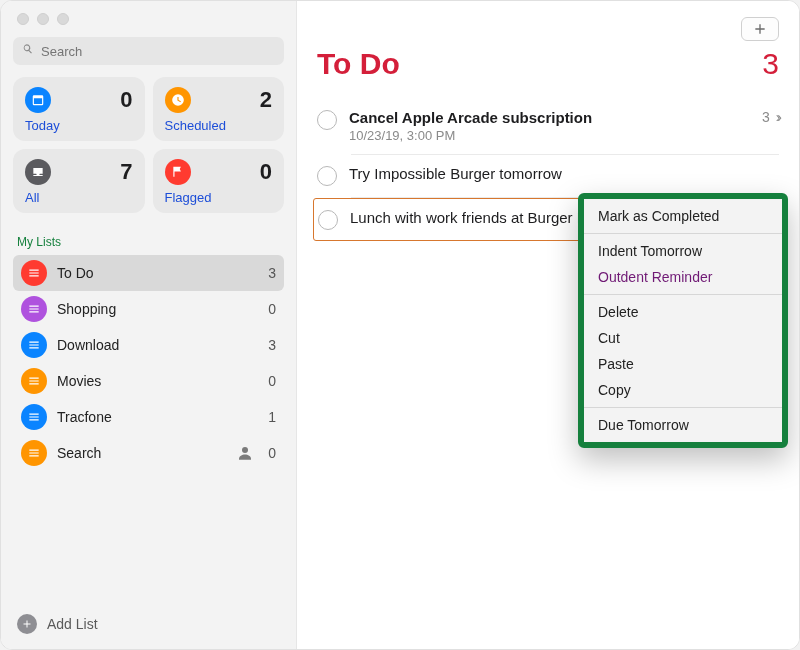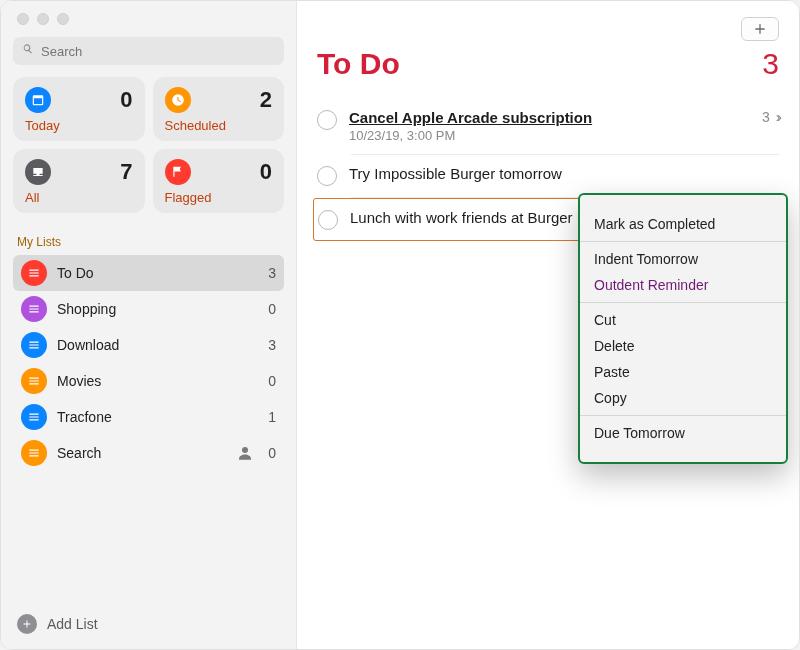--- a/index.html
+++ b/index.html
@@ -46,33 +46,33 @@
   .cards {
     display: grid; grid-template-columns: 1fr 1fr; gap: 8px;
     margin-bottom: 16px;
   }
   .card {
     background: #e8e8e8; border-radius: 12px; padding: 10px 12px 8px 12px;
     height: 64px; display: flex; flex-direction: column; justify-content: space-between;
   }
   .card-top { display: flex; justify-content: space-between; align-items: center; }
   .card-count { font-size: 22px; font-weight: 700; color: #1d1d1f; }
-  .card-label { font-size: 13px; color: #c2410c; }
+  .card-label { font-size: 13px; color: #1d4ed8; }
   .card-icon {
     width: 26px; height: 26px; border-radius: 50%;
     display: flex; align-items: center; justify-content: center;
     color: #fff;
   }
   .ci-today { background: #0a84ff; }
   .ci-scheduled { background: #ff9500; }
   .ci-all { background: #5b5b5f; }
   .ci-flagged { background: #ff3b30; }
   .ci-today svg, .ci-scheduled svg, .ci-all svg, .ci-flagged svg { width: 14px; height: 14px; fill: #fff; }
 
-  .section-label { font-size: 12px; color: #a16207; margin: 6px 4px 6px 4px; }
+  .section-label { font-size: 12px; color: #15803d; margin: 6px 4px 6px 4px; }
 
   .list-row {
     display: flex; align-items: center; height: 36px;
     padding: 0 8px; border-radius: 6px; justify-content: space-between;
     cursor: default;
   }
   .list-row.selected { background: #d9d9d9; }
   .list-left { display: flex; align-items: center; gap: 10px; }
   .list-bullet {
     width: 26px; height: 26px; border-radius: 50%;
@@ -121,42 +121,42 @@
     padding: 10px 0 10px 0; border-bottom: 1px solid transparent;
     position: relative;
   }
   .rem-sep { height: 1px; background: #eaeaea; margin-left: 34px; }
   .check {
     width: 20px; height: 20px; border: 1.5px solid #b8b8b8; border-radius: 50%;
     margin-top: 1px; flex: 0 0 auto;
   }
   .rem-body { flex: 1; }
   .rem-title { font-size: 15px; color: #1d1d1f; }
-  .rem-title.bold { font-weight: 600; text-decoration: underline; }
+  .rem-title.bold { font-weight: 600; }
   .rem-sub { font-size: 13px; color: #8a8a8a; margin-top: 2px; }
   .rem-right { display: flex; align-items: center; gap: 6px; color: #8a8a8a; font-size: 14px; }
   .rem-right .chevrons { letter-spacing: -3px; }
 
   .rem-highlight {
     border: 1.5px solid #d7772e;
     border-radius: 3px;
     padding-right: 8px;
     padding-left: 4px;
     margin-left: -4px;
   }
 
   
   .ctx {
     position: absolute;
     width: 210px;
     background: #f3f3f3;
-    border: 2px solid #15803d;
+    border: 6px solid #15803d;
     border-radius: 6px;
     box-shadow: 0 12px 30px rgba(0,0,0,0.25);
-    padding: 16px 0;
+    padding: 4px 0;
     font-size: 14px;
     z-index: 20;
   }
   .ctx-item { padding: 5px 14px; color: #222; }
   .ctx-item.disabled { color: #701a75; }
   .ctx-sep { height: 1px; background: #d6d6d6; margin: 4px 0; }
 
   
   .lc-red    { background: #ff3b30; }
   .lc-purple { background: #af52de; }
@@ -373,21 +373,21 @@
           </div>
         </div>
       </div>
 
     <div class="ctx" id="ctx" style="left: 281px; top: 192px;">
         <div class="ctx-item">Mark as Completed</div>
         <div class="ctx-sep"></div>
         <div class="ctx-item">Indent Tomorrow</div>
         <div class="ctx-item disabled">Outdent Reminder</div>
         <div class="ctx-sep"></div>
+        <div class="ctx-item">Delete</div>
         <div class="ctx-item">Cut</div>
-        <div class="ctx-item">Delete</div>
         <div class="ctx-item">Paste</div>
         <div class="ctx-item">Copy</div>
         <div class="ctx-sep"></div>
         <div class="ctx-item">Due Tomorrow</div>
       </div>
   </main>
 </div>
 
 </body></html>

